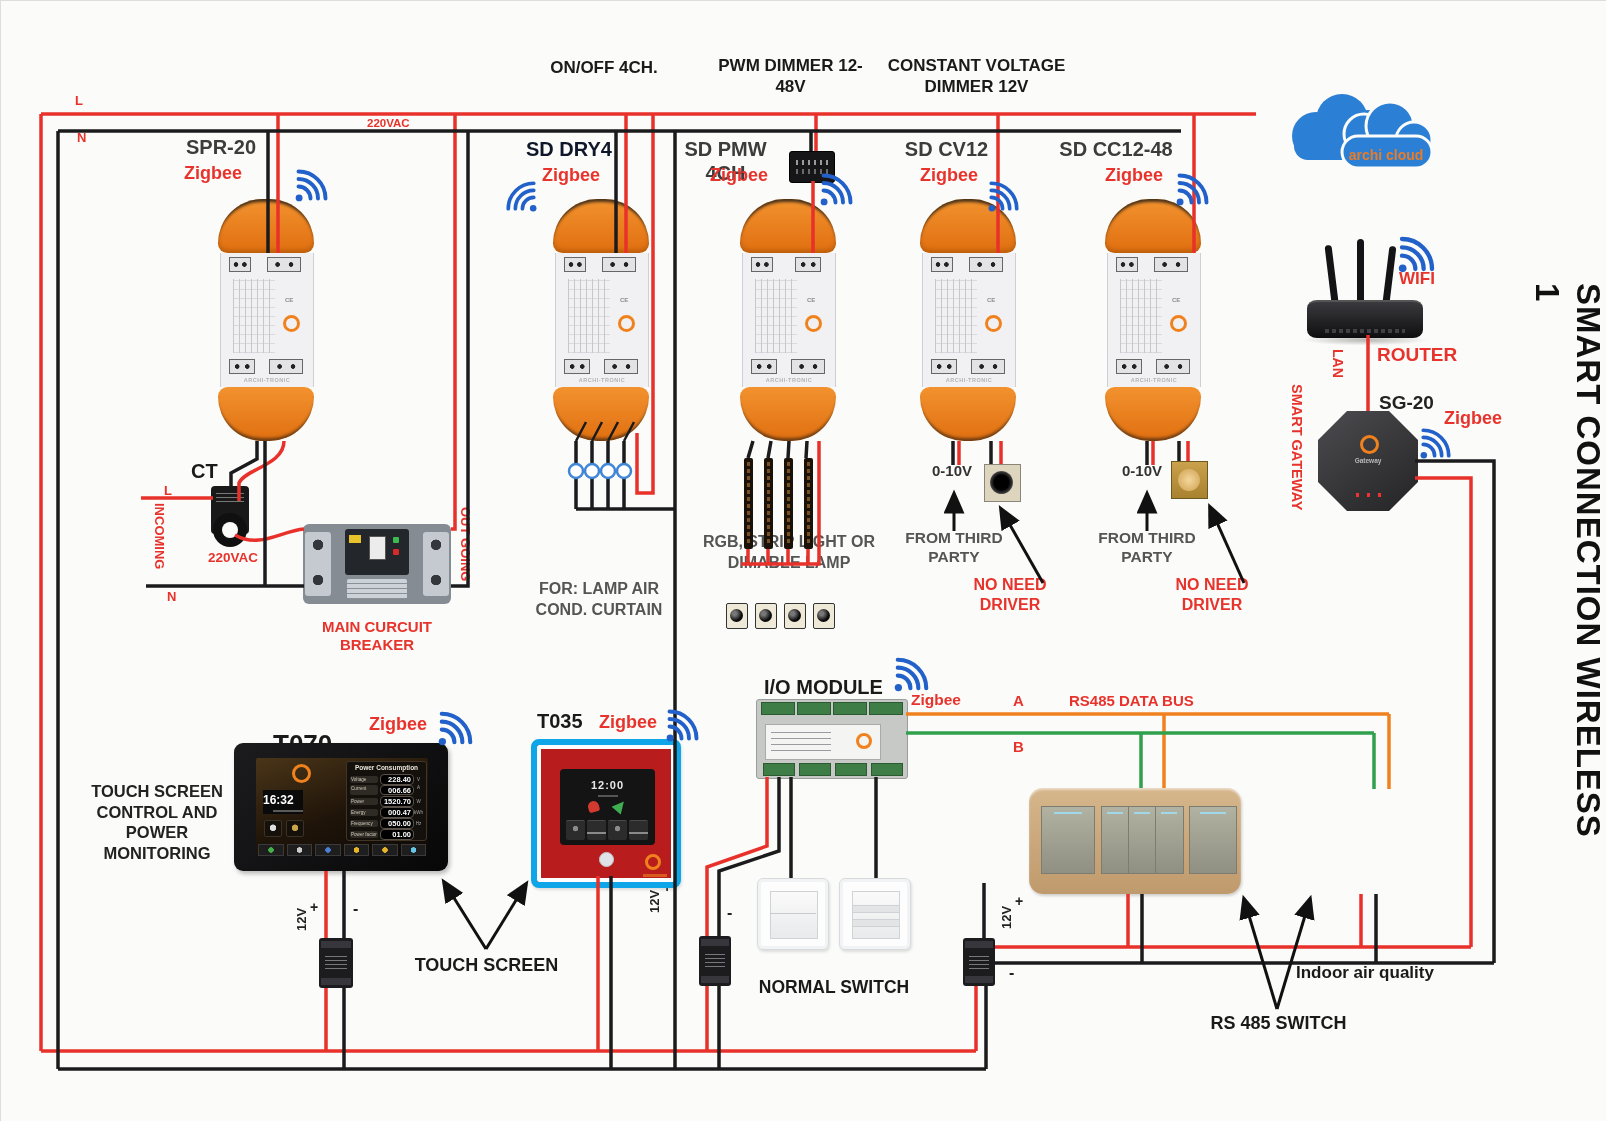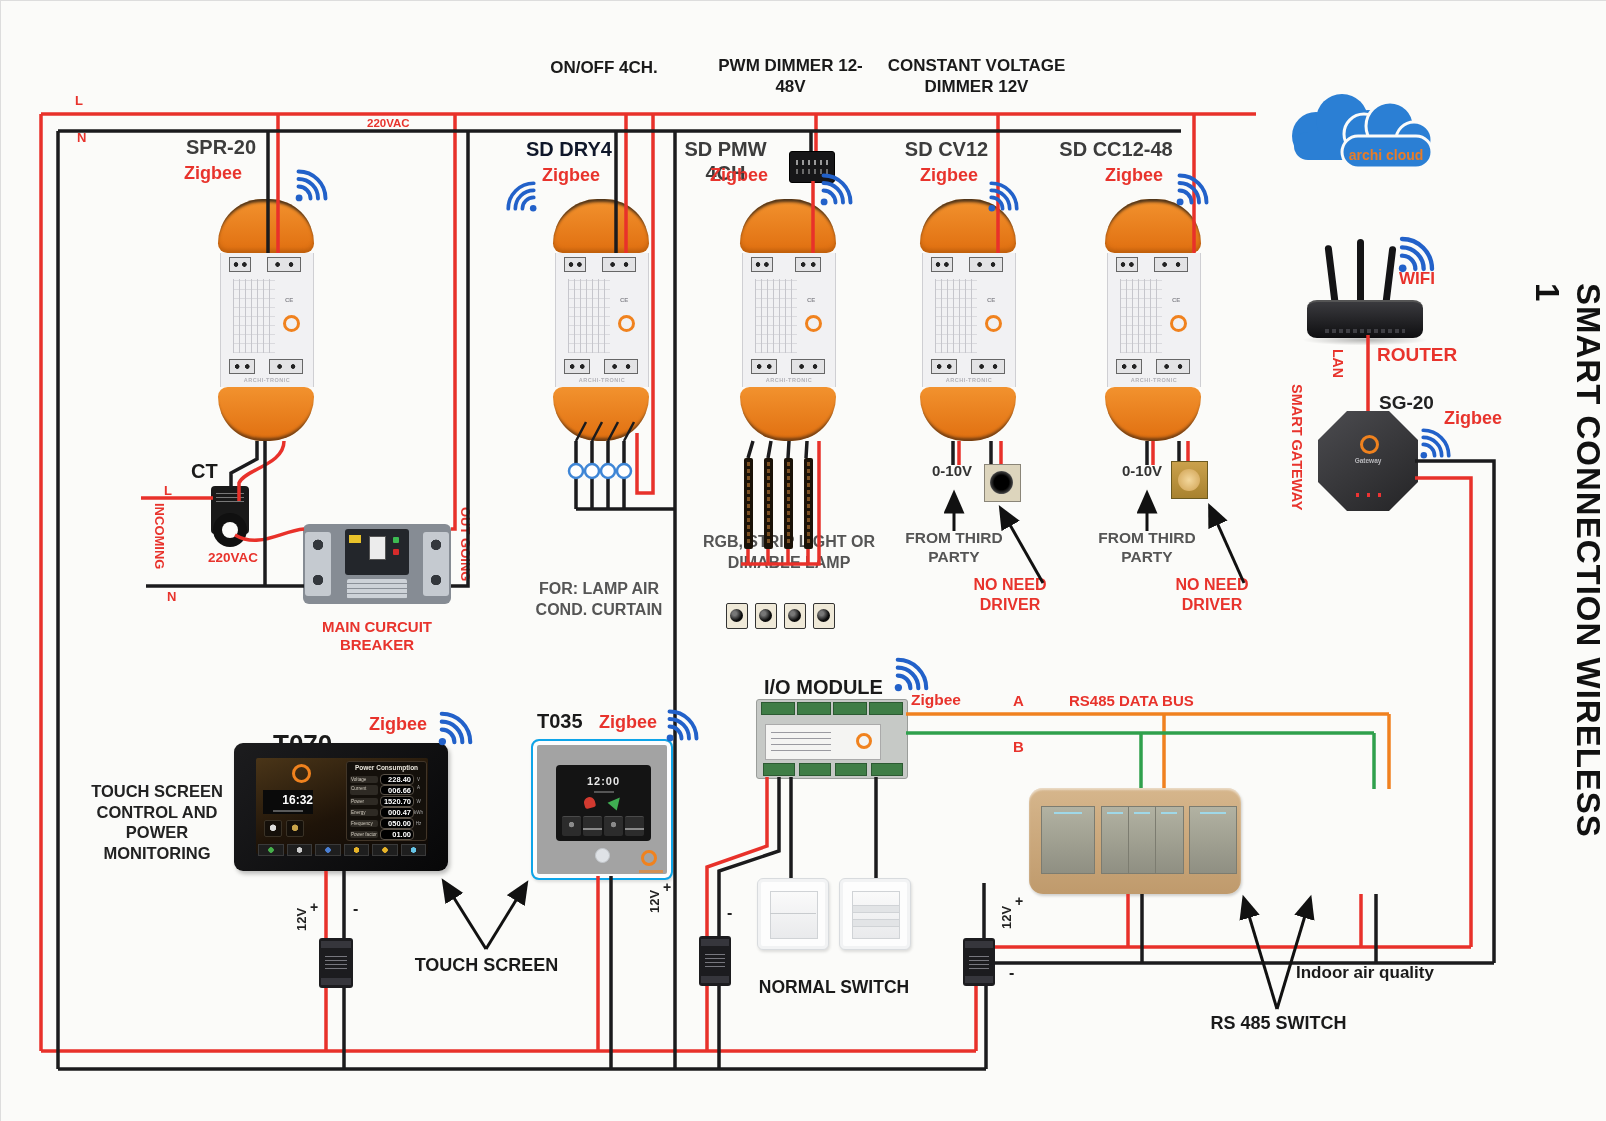--- a/index.html
+++ b/index.html
@@ -249,21 +249,21 @@
     <div style="position:absolute;left:114px;bottom:2px;width:30px;height:11px;background:#3f7d46;border:1px solid #2c5a32;"></div>
   </div>
 
   <div class="lbl" style="left:272px;top:728px;font-size:26px;text-decoration:underline;">T070</div>
   <div class="lbl red" style="left:368px;top:713px;font-size:18px;">Zigbee</div>
   <div class="lbl ctr" style="left:80px;top:780px;width:152px;font-size:16.5px;line-height:20.5px;color:#222;">TOUCH SCREEN CONTROL AND POWER MONITORING</div>
 
   <div class="dev" style="left:233px;top:742px;width:214px;height:128px;background:linear-gradient(135deg,#1c1c1e,#070708);border-radius:9px;box-shadow:2px 3px 4px rgba(0,0,0,.25);">
     <div style="position:absolute;left:22px;top:15px;width:172px;height:96px;background:linear-gradient(160deg,#4a3518,#1f1409 55%,#0d0906);border-radius:2px;">
       <div class="ring" style="position:absolute;left:36px;top:6px;width:13px;height:13px;"></div>
-      <div style="position:absolute;left:7px;top:32px;width:50px;height:24px;background:#0a0a0a;border-radius:0;text-align:right;">
+      <div style="position:absolute;left:7px;top:32px;width:40px;height:24px;background:#0a0a0a;border-radius:0;text-align:left;">
         <span style="font-size:12px;font-weight:bold;color:#fff;line-height:20px;">16:32</span>
         <div style="position:absolute;left:10px;bottom:2px;width:30px;height:2px;background:#5a5a5a;"></div>
       </div>
       <div style="position:absolute;left:8px;top:62px;width:16px;height:15px;background:#15100a;border:1px solid #3a3226;border-radius:2px;background-image:radial-gradient(circle at 50% 45%,#ddd 3px,transparent 3.5px);"></div>
       <div style="position:absolute;left:30px;top:62px;width:16px;height:15px;background:#15100a;border:1px solid #3a3226;border-radius:2px;background-image:radial-gradient(circle at 50% 45%,#c8a34a 3px,transparent 3.5px);"></div>
 
       <div style="position:absolute;left:90px;top:3px;width:79px;height:78px;background:#14100b;border:1px solid #413528;border-radius:3px;">
         <div style="width:100%;text-align:center;font-size:6.5px;color:#e8e4da;font-weight:bold;padding-top:2px;">Power Consumption</div>
         <div style="position:absolute;left:3px;top:12px;right:3px;">
           <div style="display:flex;align-items:center;height:10px;">
@@ -305,21 +305,21 @@
       <span style="flex:1;background:#1e1e1e;border:1px solid #3a3a3a;background-image:radial-gradient(circle at 50% 50%,#cccccc 2.5px,transparent 3px);"></span>
       <span style="flex:1;background:#1e1e1e;border:1px solid #3a3a3a;background-image:radial-gradient(circle at 50% 50%,#4a7fd4 2.5px,transparent 3px);"></span>
       <span style="flex:1;background:#1e1e1e;border:1px solid #3a3a3a;background-image:radial-gradient(circle at 50% 50%,#e8b428 2.5px,transparent 3px);"></span>
       <span style="flex:1;background:#1e1e1e;border:1px solid #3a3a3a;background-image:radial-gradient(circle at 50% 50%,#e8b428 2.5px,transparent 3px);"></span>
       <span style="flex:1;background:#1e1e1e;border:1px solid #3a3a3a;background-image:radial-gradient(circle at 50% 50%,#67c6e8 2.5px,transparent 3px);"></span>
     </div>
   </div>
 
   <div class="lbl" style="left:536px;top:708px;font-size:20px;">T035</div>
   <div class="lbl red" style="left:598px;top:711px;font-size:18px;">Zigbee</div>
-  <div class="dev" style="left:530px;top:738px;width:138px;height:137px;background:#a3a3a3;border:2px solid #0ea5e9;border-radius:8px;box-shadow:inset 0 0 0 4px #fdfdfe,1px 2px 3px rgba(0,0,0,.12);">
+  <div class="dev" style="left:530px;top:738px;width:138px;height:137px;background:#b91c1c;border:6px solid #0ea5e9;border-radius:8px;box-shadow:inset 0 0 0 4px #fdfdfe,1px 2px 3px rgba(0,0,0,.12);">
     <div style="position:absolute;left:23px;top:24px;width:95px;height:76px;background:#141414;border-radius:4px;">
       <div style="width:100%;text-align:center;margin-top:10px;font-size:11px;font-weight:bold;color:#e8e8e8;letter-spacing:1px;">12:00</div>
       <div style="position:absolute;left:38px;top:26px;width:20px;height:2px;background:#555;"></div>
       <div style="position:absolute;left:28px;top:32px;width:11px;height:11px;background:#d23a30;border-radius:50% 50% 20% 20%;transform:rotate(-15deg);"></div>
       <div style="position:absolute;left:54px;top:31px;width:0;height:0;border-left:6px solid transparent;border-right:6px solid transparent;border-bottom:12px solid #3fae52;transform:rotate(40deg);"></div>
       <div style="position:absolute;left:6px;bottom:5px;display:flex;gap:2px;">
         <span style="width:19px;height:19px;background:#2c2c2c;border-radius:2px;border-top:1px solid #4a4a4a;background-image:radial-gradient(circle at 50% 40%,#8a8a8a 2.5px,transparent 3px);"></span>
         <span style="width:19px;height:19px;background:#2c2c2c;border-radius:2px;border-top:1px solid #4a4a4a;background-image:linear-gradient(0deg,transparent 6px,#8a8a8a 6px 8px,transparent 8px);"></span>
         <span style="width:19px;height:19px;background:#2c2c2c;border-radius:2px;border-top:1px solid #4a4a4a;background-image:radial-gradient(circle at 50% 40%,#8a8a8a 2.5px,transparent 3px);"></span>
         <span style="width:19px;height:19px;background:#2c2c2c;border-radius:2px;border-top:1px solid #4a4a4a;background-image:linear-gradient(0deg,transparent 6px,#8a8a8a 6px 8px,transparent 8px);"></span>

